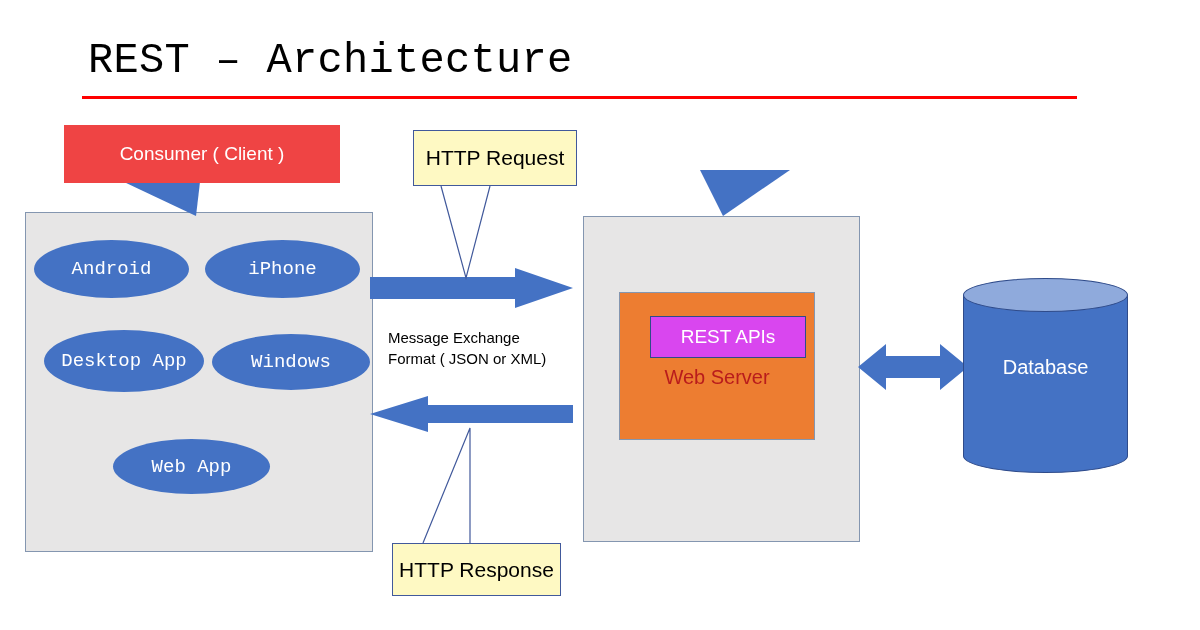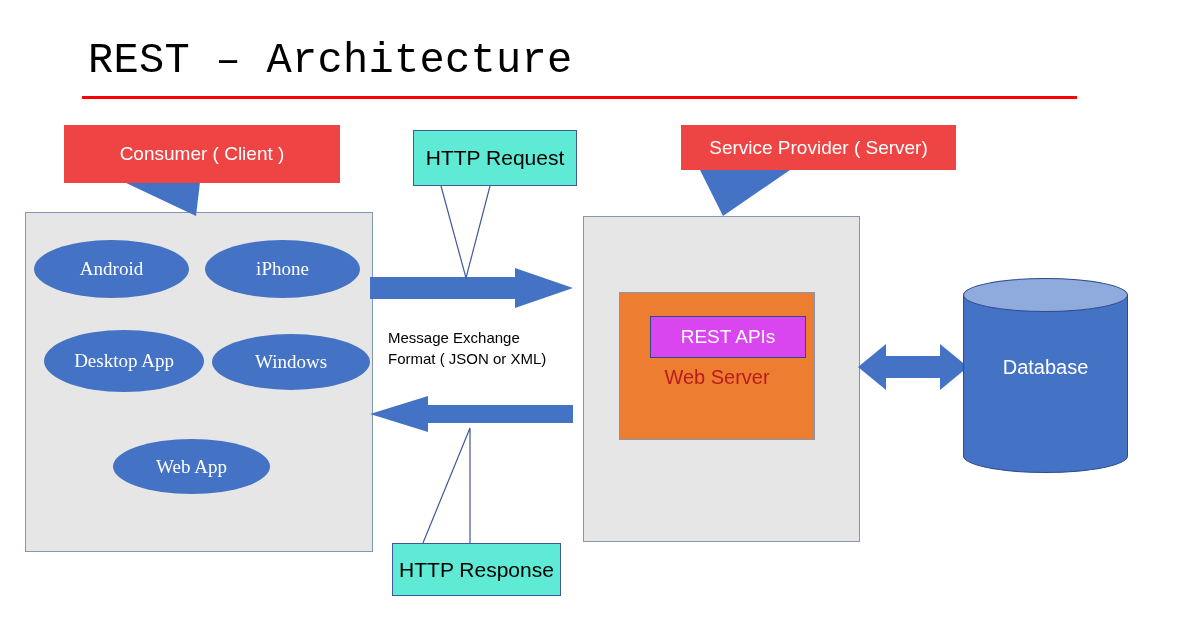--- a/index.html
+++ b/index.html
@@ -53,21 +53,21 @@
     background: #4472C4;
     border-radius: 50%;
     color: #ffffff;
     display: flex;
     align-items: center;
     justify-content: center;
     text-align: center;
     font-size: 19px;
     line-height: 22px;
     box-sizing: border-box;
-    font-family: Liberation Serif, serif;
+    font-family: Liberation Mono, monospace;
   }
   #ell-android { left: 34px;  top: 240px; width: 155px; height: 58px; }
   #ell-iphone  { left: 205px; top: 240px; width: 155px; height: 58px; }
   #ell-desktop { left: 44px;  top: 330px; width: 160px; height: 62px; }
   #ell-windows { left: 212px; top: 334px; width: 158px; height: 56px; }
   #ell-webapp  { left: 113px; top: 439px; width: 157px; height: 55px; }
 
   
   .callout-blue {
     position: absolute;
@@ -83,21 +83,21 @@
   }
   #callout-consumer { left: 64px;  top: 125px; width: 276px; height: 58px; }
   #callout-provider { left: 681px; top: 125px; width: 275px; height: 45px; }
 
   
   .tail-svg { position: absolute; overflow: visible; }
 
   
   .callout-white {
     position: absolute;
-    background: #5eead4;
+    background: #fef9c3;
     border: 1px solid #41599B;
     color: #000000;
     display: flex;
     align-items: center;
     justify-content: center;
     font-size: 21px;
     box-sizing: border-box;
     font-family: "Liberation Sans", sans-serif;
     white-space: nowrap;
   }
@@ -266,23 +266,20 @@
 
   <div id="webserver-box"></div>
   <div id="rest-apis-box">
     <span>REST APIs</span>
   </div>
   <div id="webserver-label">Web Server</div>
 
   <svg class="tail-svg" style="left:0;top:0;width:1200px;height:630px;pointer-events:none;">
     <polygon points="700,170 790,170 723,216" fill="#4472C4"></polygon>
   </svg>
-  <div id="callout-provider" class="callout-blue">
-    <span>Service Provider ( Server)</span>
-  </div>
 
   <svg class="arrow-svg" style="left:858px;top:344px;width:110px;height:46px;">
     <polygon points="0,23 28,0 28,12 82,12 82,0 110,23 82,46 82,34 28,34 28,46" fill="#4472C4"></polygon>
   </svg>
 
   <div id="db-wrap">
     <div id="db-bottom"></div>
     <div id="db-body"></div>
     <div id="db-top"></div>
     <div id="db-label">Database</div>

